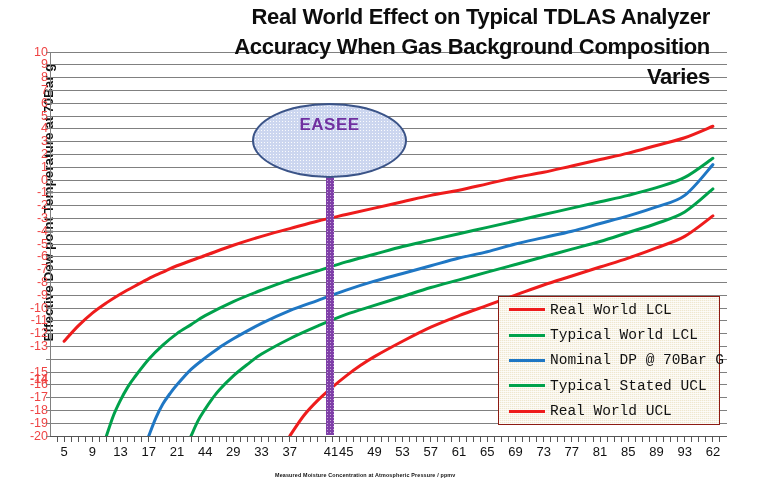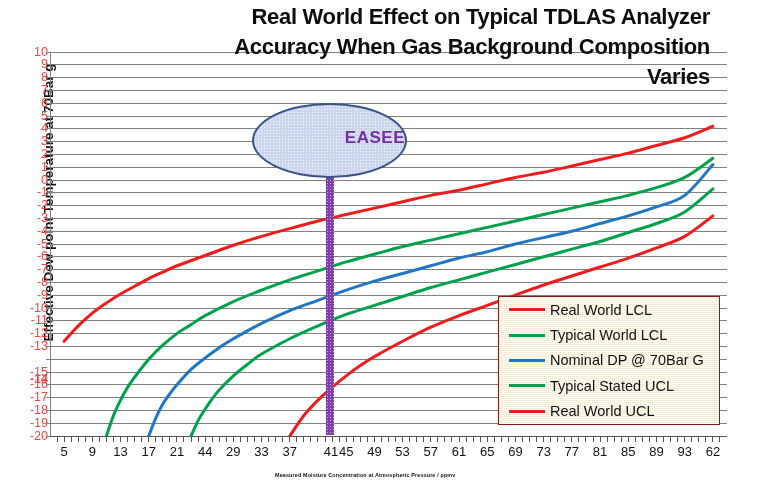--- a/index.html
+++ b/index.html
@@ -101,42 +101,42 @@
   .legend-swatch {
     width: 36px;
     height: 3px;
     margin-right: 5px;
     flex: 0 0 auto;
   }
   .legend-label {
     font-size: 14.5px;
     color: #111111;
     white-space: nowrap;
-    font-family: Liberation Sans, sans-serif;
+    font-family: Liberation Mono, monospace;
   }
   .easee-ellipse {
     position: absolute;
     left: 252px;
     top: 103px;
     width: 155px;
     height: 75px;
     border-radius: 50%;
     background-color: #ccd6ef;
     background-image: radial-gradient(rgba(255,255,255,0.9) 0.6px, rgba(0,0,0,0) 0.7px);
     background-size: 3px 3px;
     border: 2px solid #3b5488;
     box-sizing: border-box;
     z-index: 8;
   }
   .easee-text {
     position: absolute;
     left: 0;
-    top: 23px;
+    top: 10px;
     width: 100%;
-    text-align: right;
+    text-align: center;
     font-weight: bold;
     font-size: 17px;
     color: #7030a0;
     letter-spacing: 0.5px;
   }
   .easee-stem {
     position: absolute;
     left: 326px;
     top: 176px;
     width: 8px;

